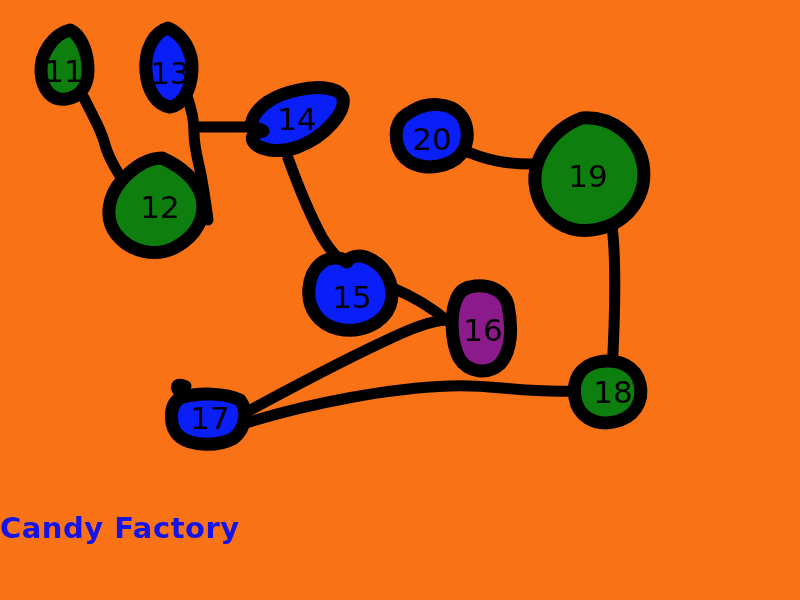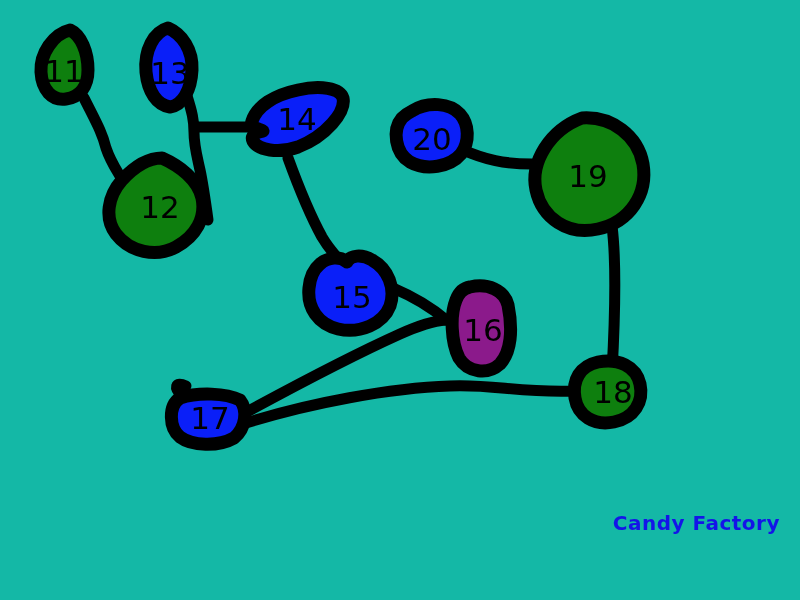--- a/index.html
+++ b/index.html
@@ -5,35 +5,35 @@
   html, body {
     margin: 0;
     padding: 0;
     background: #ffffff;
     font-family: "DejaVu Sans", "Liberation Sans", sans-serif;
   }
   #stage {
     position: relative;
     width: 800px;
     height: 600px;
-    background: #14b8a6;
+    background: #f97316;
     overflow: hidden;
   }
   #graph-svg {
     position: absolute;
     left: 0;
     top: 0;
   }
   #graph-title {
     position: absolute;
     left: 0;
     top: 511px;
     width: 780px;
-    text-align: right;
-    font-size: 20px;
+    text-align: left;
+    font-size: 29px;
     font-weight: bold;
     letter-spacing: 0.5px;
   }
   .node-label {
     font-family: "DejaVu Sans", "Liberation Sans", sans-serif;
     font-size: 31px;
     fill: #000000;
   }
 </style>
 </head>

